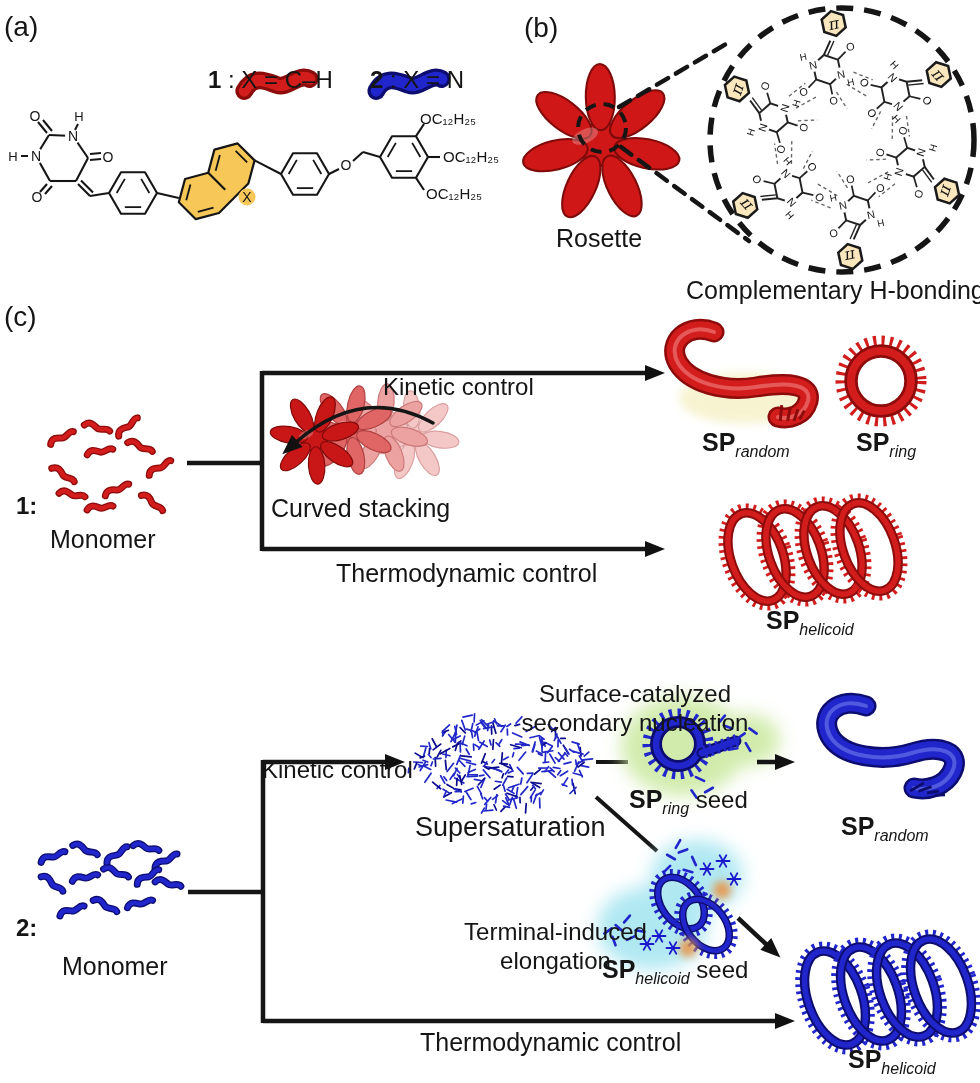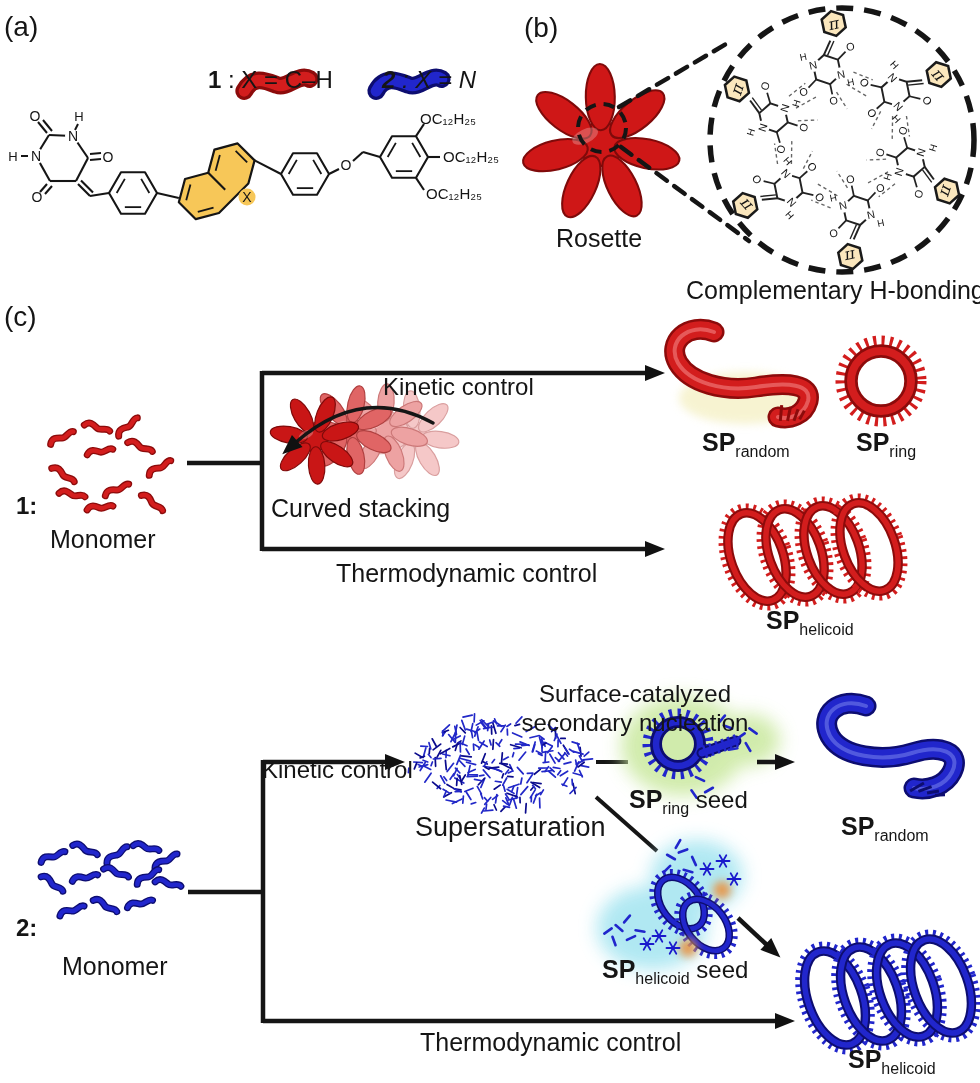--- a/index.html
+++ b/index.html
@@ -4,21 +4,21 @@
 <style>
   html,body{margin:0;padding:0;background:#fff;}
   .stage{position:relative;width:980px;height:1083px;background:#fff;overflow:hidden;
          font-family:"Liberation Sans",sans-serif;color:#111;}
   .stage svg{position:absolute;left:0;top:0;}
   .lbl{position:absolute;white-space:nowrap;color:#151515;line-height:1.05;}
   .f28{font-size:28px;} .f25{font-size:25px;} .f24{font-size:24px;margin-top:38px;} .f23{font-size:27px;}
   .bold{font-weight:bold;}
   .ctr{text-align:center;white-space:normal;line-height:1.22;}
   .sp{font-weight:bold;font-size:25px;}
-  .sub{font-size:16px;position:relative;top:6px;}
+  .sub{font-size:16px;position:relative;top:6px;font-style:italic;}
   .aft{font-size:24px;}
   
   text{font-family:"Liberation Sans",sans-serif;fill:#151515;}
   .at{font-size:14px;text-anchor:middle;}
   .ah{font-size:13px;text-anchor:middle;}
   .alk{font-size:15px;}
   .uat{font-size:9.5px;text-anchor:middle;}
   .uah{font-size:8.5px;text-anchor:middle;}
   .piT{font-family:"DejaVu Serif",serif;font-style:italic;font-size:14px;text-anchor:middle;}
   .bbRing{fill:none;stroke:#222;stroke-width:1.7;}
@@ -828,21 +828,21 @@
       <text class="at" x="247" y="202">X</text>
       <text class="at" x="346" y="170">O</text>
       <text class="alk" x="420" y="124">OC₁₂H₂₅</text>
       <text class="alk" x="443" y="162">OC₁₂H₂₅</text>
       <text class="alk" x="426" y="199">OC₁₂H₂₅</text>
     </g>
   </svg>
 
   <div class="lbl f28" style="left:4px;top:12px;">(a)</div>
   <div class="lbl f24" style="left:208px;top:29px;"><b>1</b><span> : X = C–H</span></div>
-  <div class="lbl f24" style="left:382px;top:29px;font-style:italic;"><b>2</b><span> : X = N</span></div>
+  <div class="lbl f24" style="left:370px;top:29px;"><b>2</b><span> : X = N</span></div>
 
   <div class="lbl f28" style="left:524px;top:13px;">(b)</div>
   <div class="lbl f25" style="left:556px;top:225px;">Rosette</div>
   <div class="lbl f25" style="left:686px;top:277px;">Complementary H-bonding</div>
 
   <div class="lbl f28" style="left:4px;top:302px;">(c)</div>
 
   <div class="lbl f24" style="left:383px;top:336px;">Kinetic control</div>
   <div class="lbl f25" style="left:336px;top:560px;">Thermodynamic control</div>
   <div class="lbl f25" style="left:271px;top:495px;">Curved stacking</div>
@@ -853,16 +853,17 @@
   <div class="lbl" style="left:856px;top:429px;"><span class="sp">SP</span><span class="sub">ring</span></div>
   <div class="lbl" style="left:766px;top:607px;"><span class="sp">SP</span><span class="sub">helicoid</span></div>
 
   <div class="lbl f24 bold" style="left:16px;top:877px;"><b>2</b><span>:</span></div>
   <div class="lbl f25" style="left:62px;top:953px;">Monomer</div>
   <div class="lbl f24" style="left:262px;top:719px;">Kinetic control</div>
   <div class="lbl f23" style="left:415px;top:813px;">Supersaturation</div>
   <div class="lbl f24 ctr" style="left:505px;top:641px;width:260px;"><span>Surface-catalyzed</span><br><span>secondary nucleation</span></div>
   <div class="lbl" style="left:629px;top:786px;text-align:right;"><span class="sp">SP</span><span class="sub">ring</span><span class="aft"> seed</span></div>
   <div class="lbl" style="left:841px;top:813px;"><span class="sp">SP</span><span class="sub">random</span></div>
+  <div class="lbl f24 ctr" style="left:443px;top:879px;width:225px;"><span>Terminal-induced</span><br><span>elongation</span></div>
   <div class="lbl" style="left:602px;top:956px;text-align:center;"><span class="sp">SP</span><span class="sub">helicoid</span><span class="aft"> seed</span></div>
   <div class="lbl f25" style="left:420px;top:1029px;">Thermodynamic control</div>
   <div class="lbl" style="left:848px;top:1046px;"><span class="sp">SP</span><span class="sub">helicoid</span></div>
 </div>
 
 </body></html>

